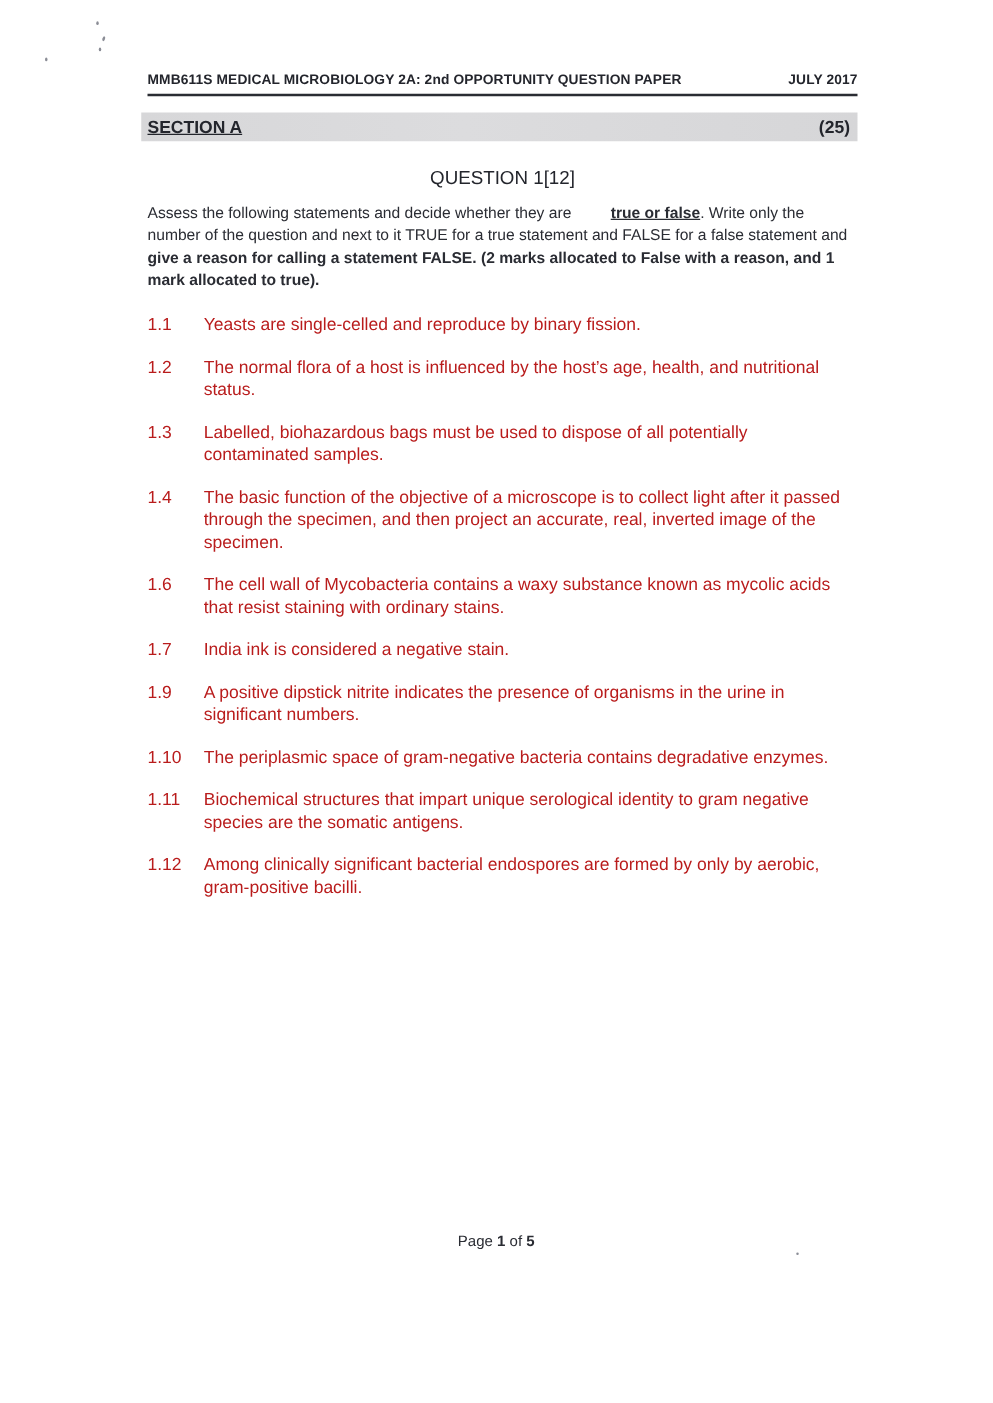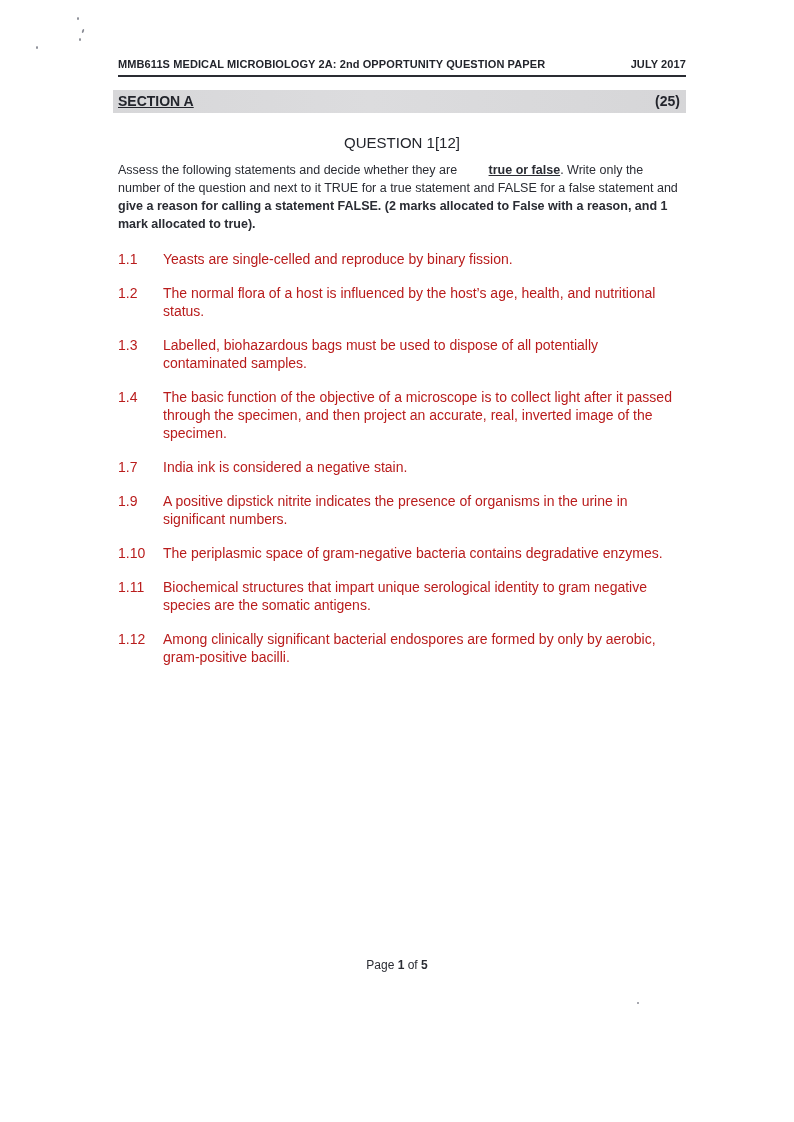--- a/index.html
+++ b/index.html
@@ -97,21 +97,21 @@
     width: 45px;
     flex: 0 0 45px;
   }
   .item-text {
     flex: 1;
     max-width: 512px;
   }
   
   .footer {
     position: absolute;
-    top: 958px;
+    top: 986px;
     left: 0;
     width: 794px;
     text-align: center;
     font-size: 12px;
     color: #2a2c33;
   }
   .footer .b { font-weight: bold; }
   
   .speck {
     position: absolute;
@@ -169,20 +169,24 @@
         <span class="item-number">1.3</span>
         <span class="item-text">Labelled, biohazardous bags must be used to dispose of all potentially contaminated samples.</span>
       </div>
 
       <div class="item">
         <span class="item-number">1.4</span>
         <span class="item-text">The basic function of the objective of a microscope is to collect light after it passed through the specimen, and then project an accurate, real, inverted image of the specimen.</span>
       </div>
 
 
+      <div class="item">
+        <span class="item-number">1.6</span>
+        <span class="item-text">The cell wall of Mycobacteria contains a waxy substance known as mycolic acids that resist staining with ordinary stains.</span>
+      </div>
 
       <div class="item">
         <span class="item-number">1.7</span>
         <span class="item-text">India ink is considered a negative stain.</span>
       </div>
 
 
       <div class="item">
         <span class="item-number">1.9</span>
         <span class="item-text">A positive dipstick nitrite indicates the presence of organisms in the urine in significant numbers.</span>

